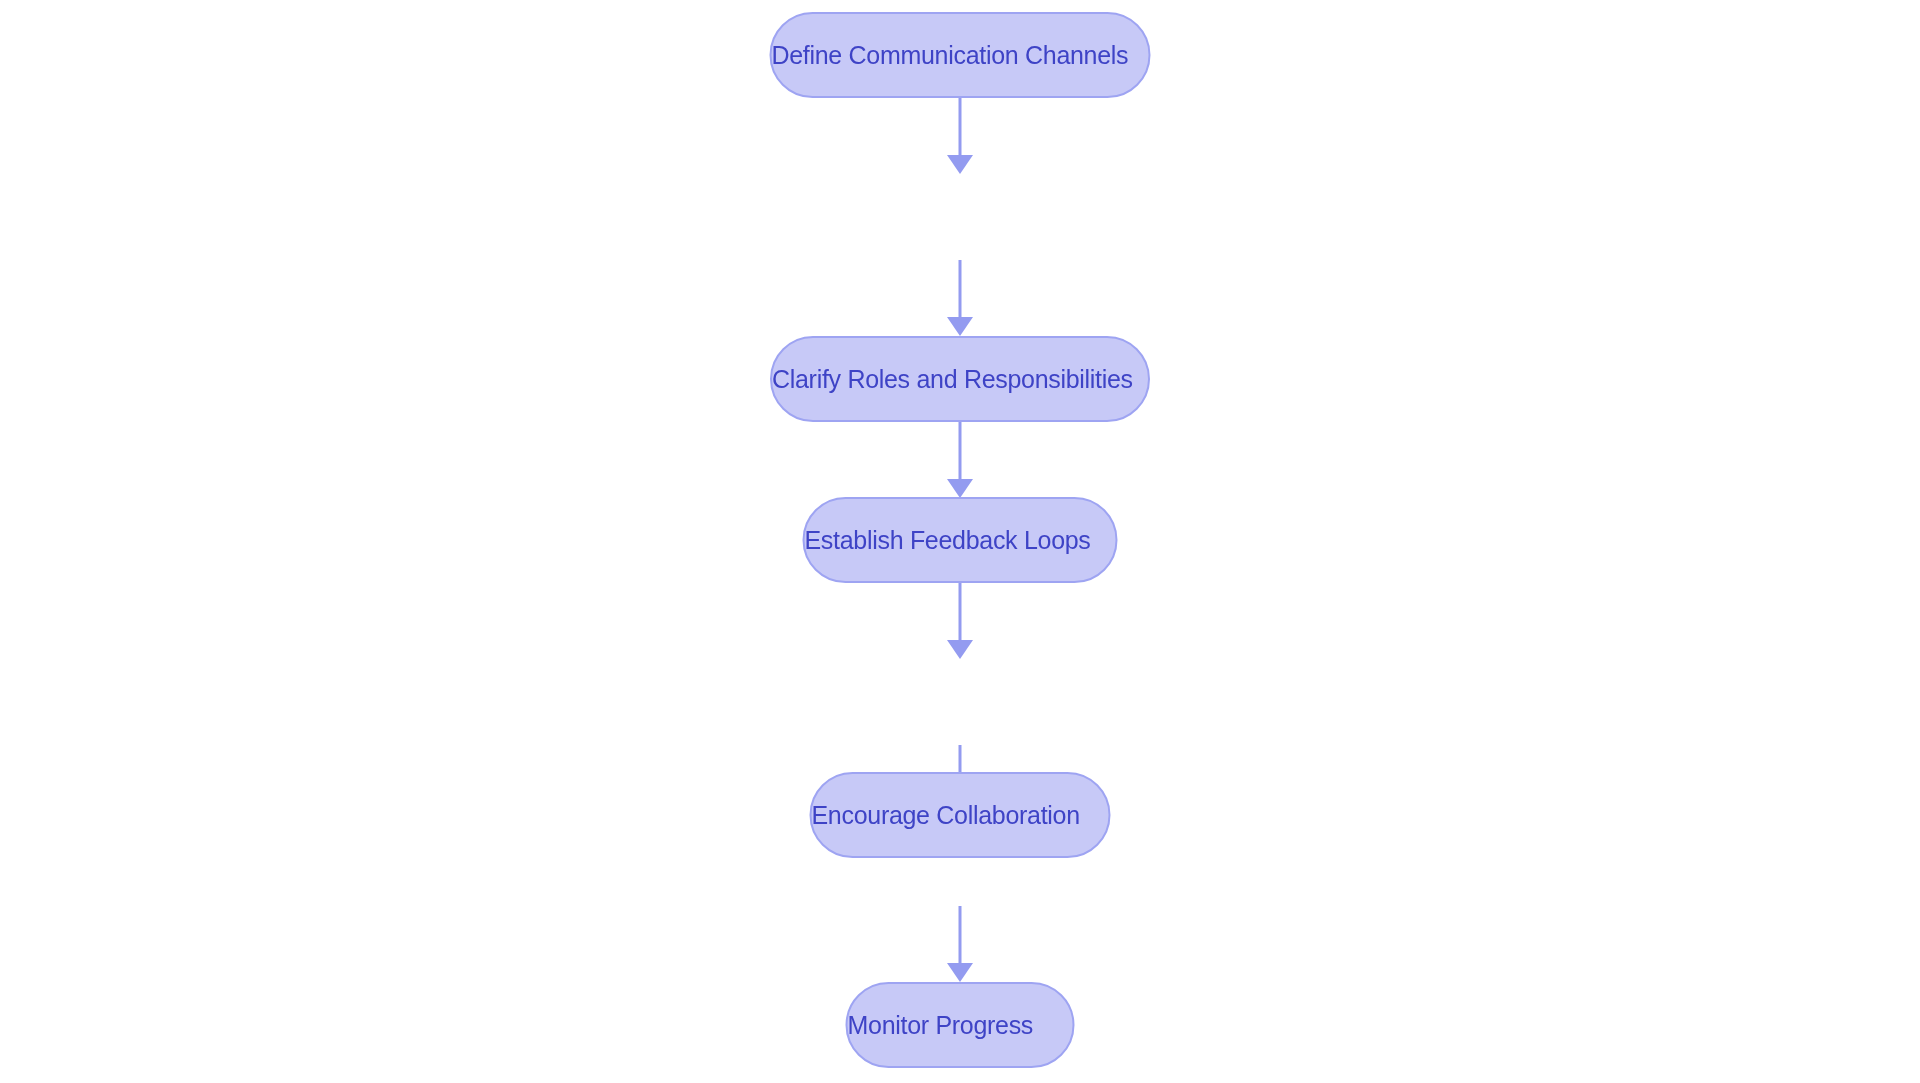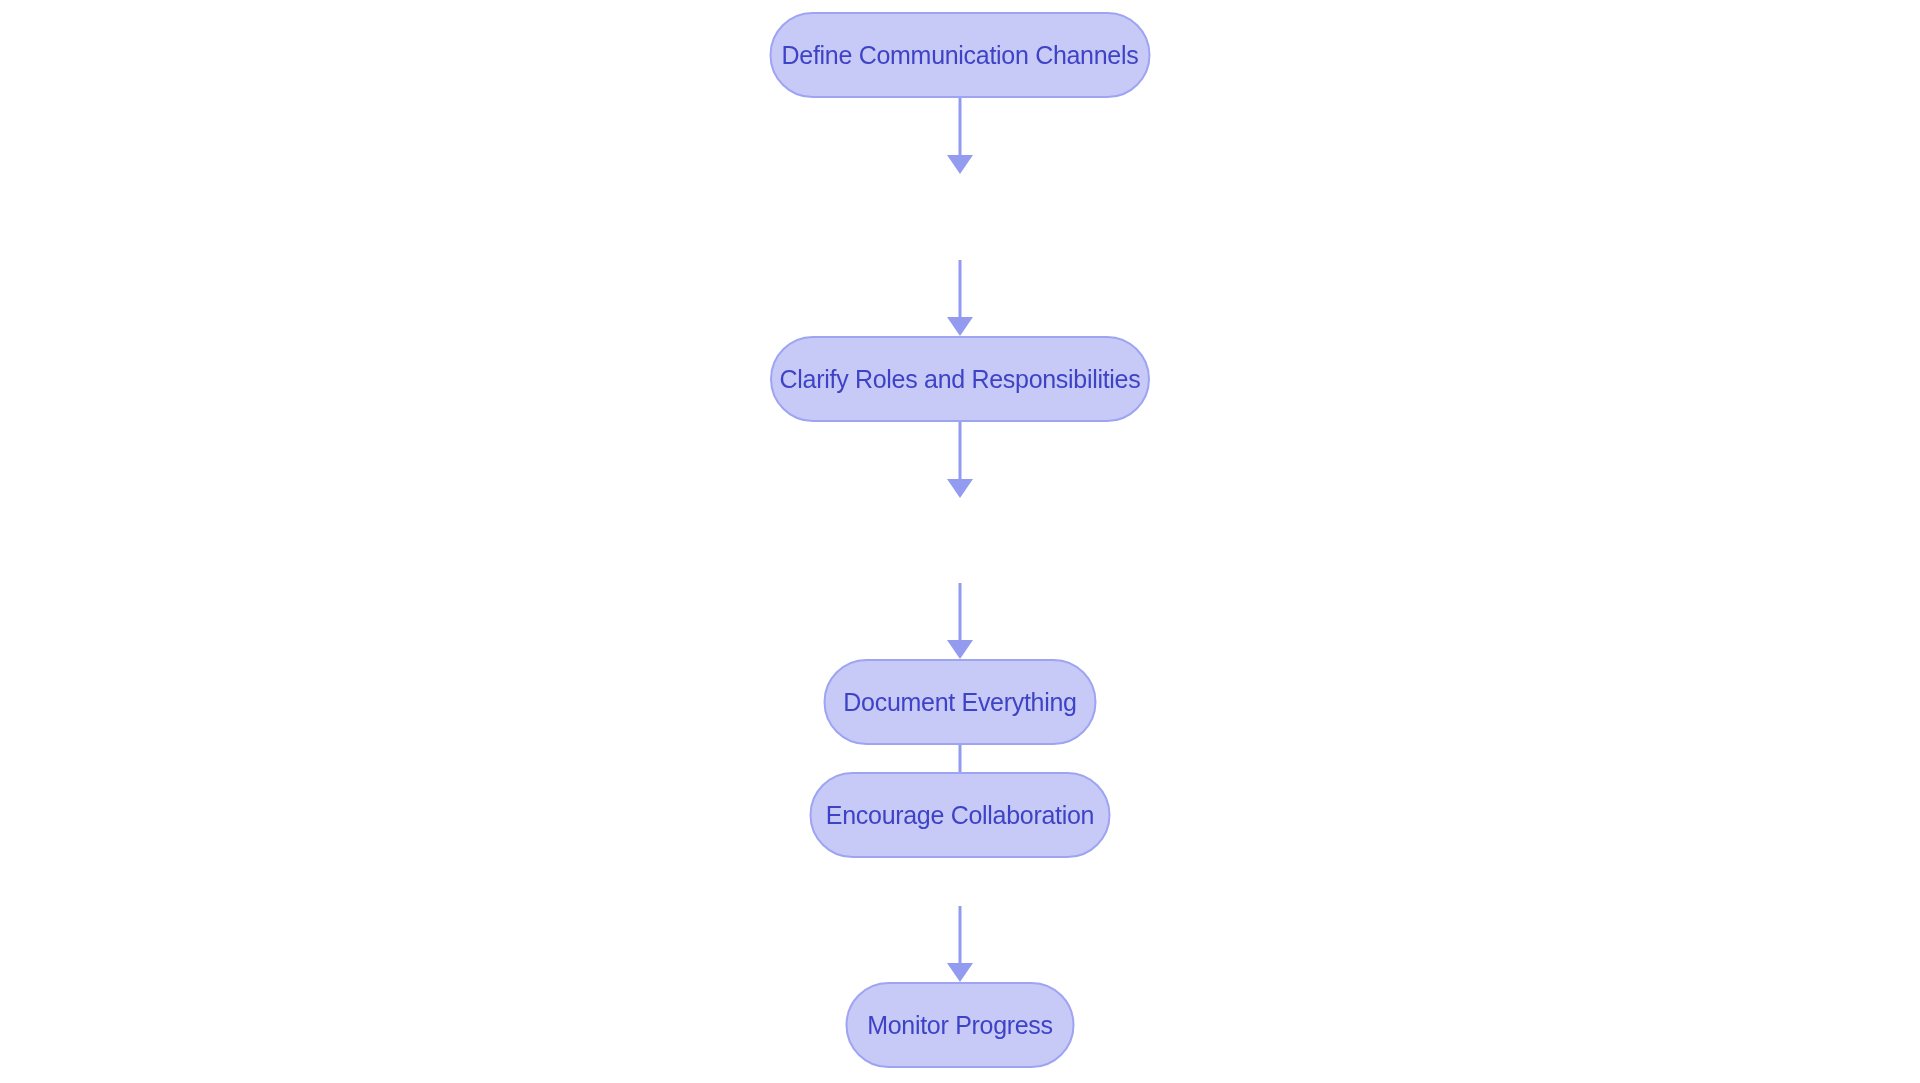--- a/index.html
+++ b/index.html
@@ -19,21 +19,20 @@
     position: absolute;
     left: 50%;
     transform: translateX(-50%);
     height: 86px;
     box-sizing: border-box;
     border-radius: 43px;
     background: var(--node-fill, #c7c9f7);
     border: 2px solid var(--node-border, #9ea4f2);
     display: flex;
     align-items: center;
-    justify-content: center;
     color: var(--node-text, #3e43c6);
     font-size: 25px;
     letter-spacing: -0.3px;
     white-space: nowrap;
   }
   .node .label {
     display: block;
     text-align: center;
   }
   .n1 { top: 12px;  width: 381px; }
@@ -99,29 +98,29 @@
 
   <div class="node n3">
     <span class="label">Clarify Roles and Responsibilities</span>
   </div>
 
   <div class="arrow a3">
     <span class="shaft"></span>
     <span class="head"></span>
   </div>
 
+  <div class="node n4">
+    <span class="label">Establish Feedback Loops</span>
+  </div>
 
   <div class="arrow a4">
     <span class="shaft"></span>
     <span class="head"></span>
   </div>
 
-  <div class="node n5">
-    <span class="label">Document Everything</span>
-  </div>
 
   <div class="arrow a5">
     <span class="shaft"></span>
     <span class="head"></span>
   </div>
 
   <div class="node n6">
     <span class="label">Encourage Collaboration</span>
   </div>
 

